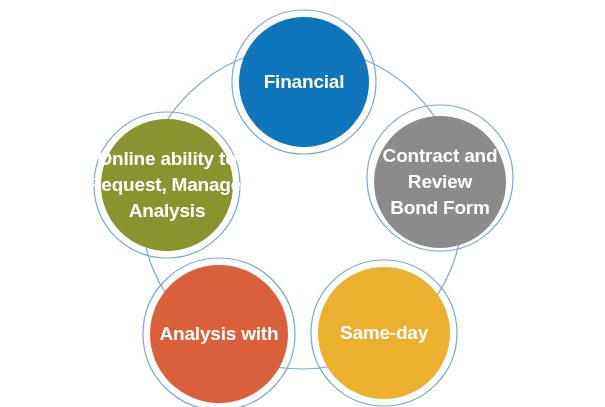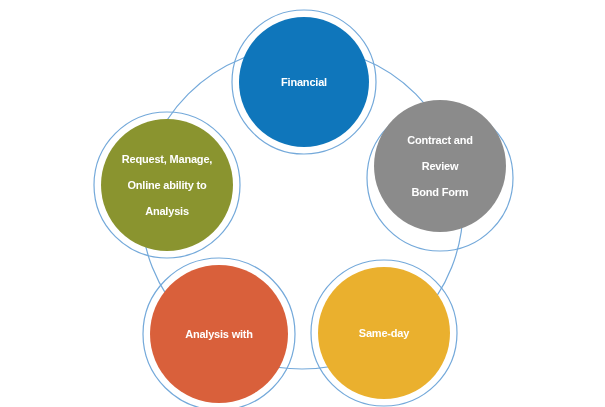--- a/index.html
+++ b/index.html
@@ -29,30 +29,30 @@
   .node {
     position: absolute;
     border-radius: 50%;
     display: flex;
     flex-direction: column;
     align-items: center;
     justify-content: center;
     text-align: center;
     color: #ffffff;
     font-weight: 700;
-    font-size: 11px;
+    font-size: 19px;
     line-height: 26px;
     letter-spacing: -0.2px;
   }
   .node .line {
     display: block;
     white-space: nowrap;
   }
   .n-financial { left: 239px; top: 17px;  width: 130px; height: 130px; }
-  .n-contract  { left: 374px; top: 100px; width: 132px; height: 132px; }
+  .n-contract  { left: 374px; top: 116px; width: 132px; height: 132px; }
   .n-sameday   { left: 318px; top: 267px; width: 132px; height: 132px; }
   .n-partners  { left: 150px; top: 265px; width: 138px; height: 138px; }
   .n-online    { left: 101px; top: 119px; width: 132px; height: 132px; }
 </style>
 </head>
 <body>
 
 <div class="stage">
 
   <svg class="rings" viewBox="0 0 605 407" aria-hidden="true">
@@ -76,18 +76,18 @@
 
   <div class="node n-sameday" style="background-color: rgb(234, 176, 46);">
     <span class="line">Same-day</span>
   </div>
 
   <div class="node n-partners" style="background-color: rgb(217, 96, 59);">
     <span class="line">Analysis with</span>
   </div>
 
   <div class="node n-online" style="background-color: rgb(138, 148, 47);">
+    <span class="line">Online ability to</span>
     <span class="line">Request, Manage,</span>
-    <span class="line">Online ability to</span>
     <span class="line">Analysis</span>
   </div>
 
 </div>
 
 </body></html>

